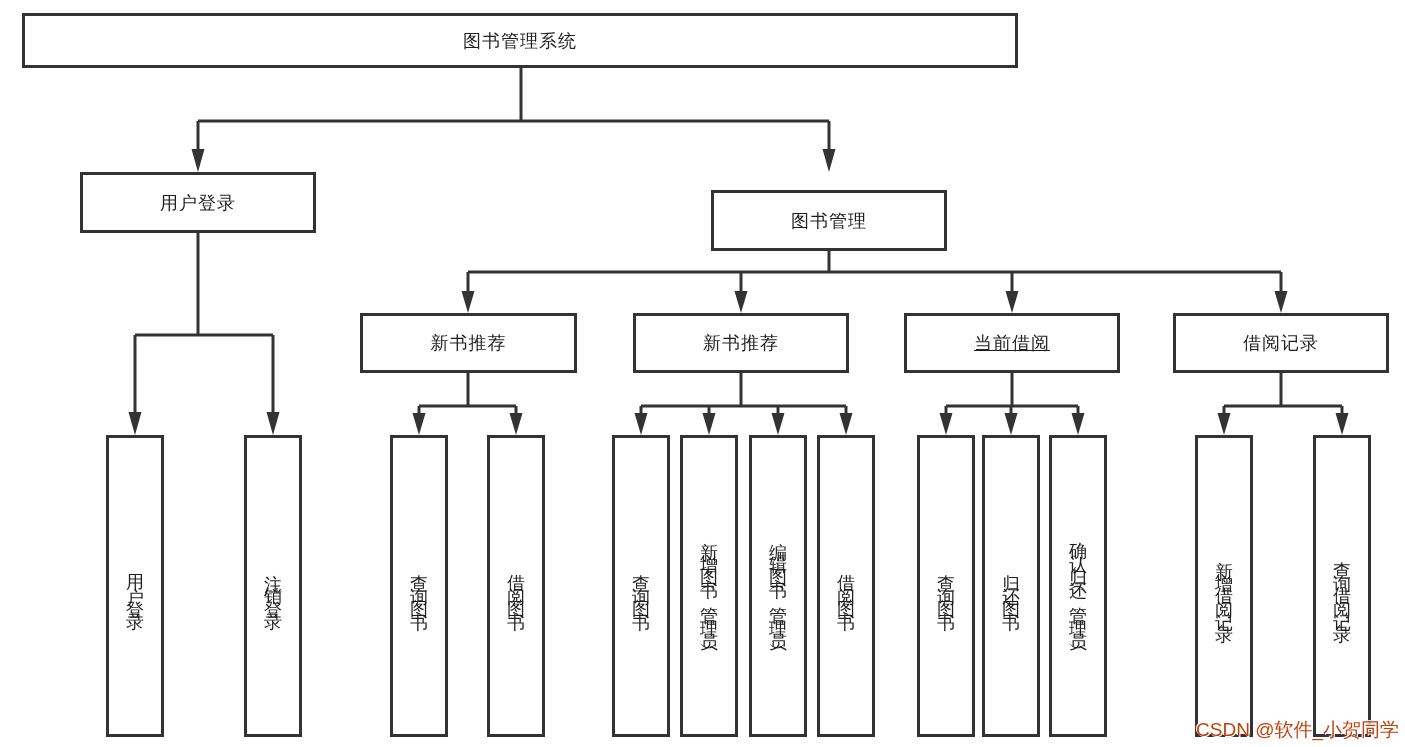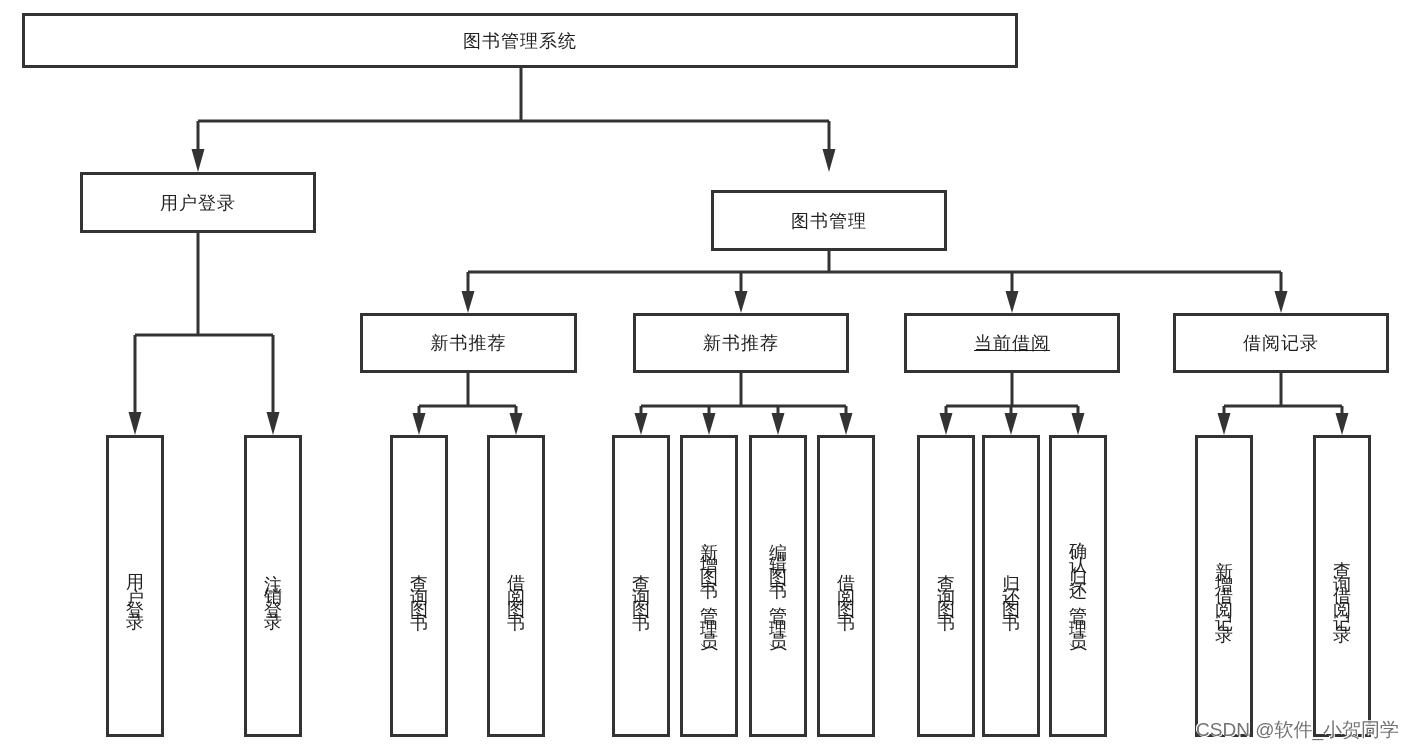--- a/index.html
+++ b/index.html
@@ -65,21 +65,21 @@
   .lf-cbq      { left: 917px; }
   .lf-cbr      { left: 982px; }
   .lf-cbc      { left: 1049px; }
   .lf-bra      { left: 1195px; }
   .lf-brq      { left: 1313px; }
   .watermark {
     position: absolute;
     right: 6px;
     bottom: 4px;
     font-size: 19px;
-    color: #737373;
+    color: #c2410c;
     text-shadow: 1px 1px 0 #ffffff, -1px -1px 0 #ffffff;
     z-index: 3;
     white-space: nowrap;
     margin-top: 12px;
   }
 </style>
 </head>
 <body>
 
 <div class="canvas">

